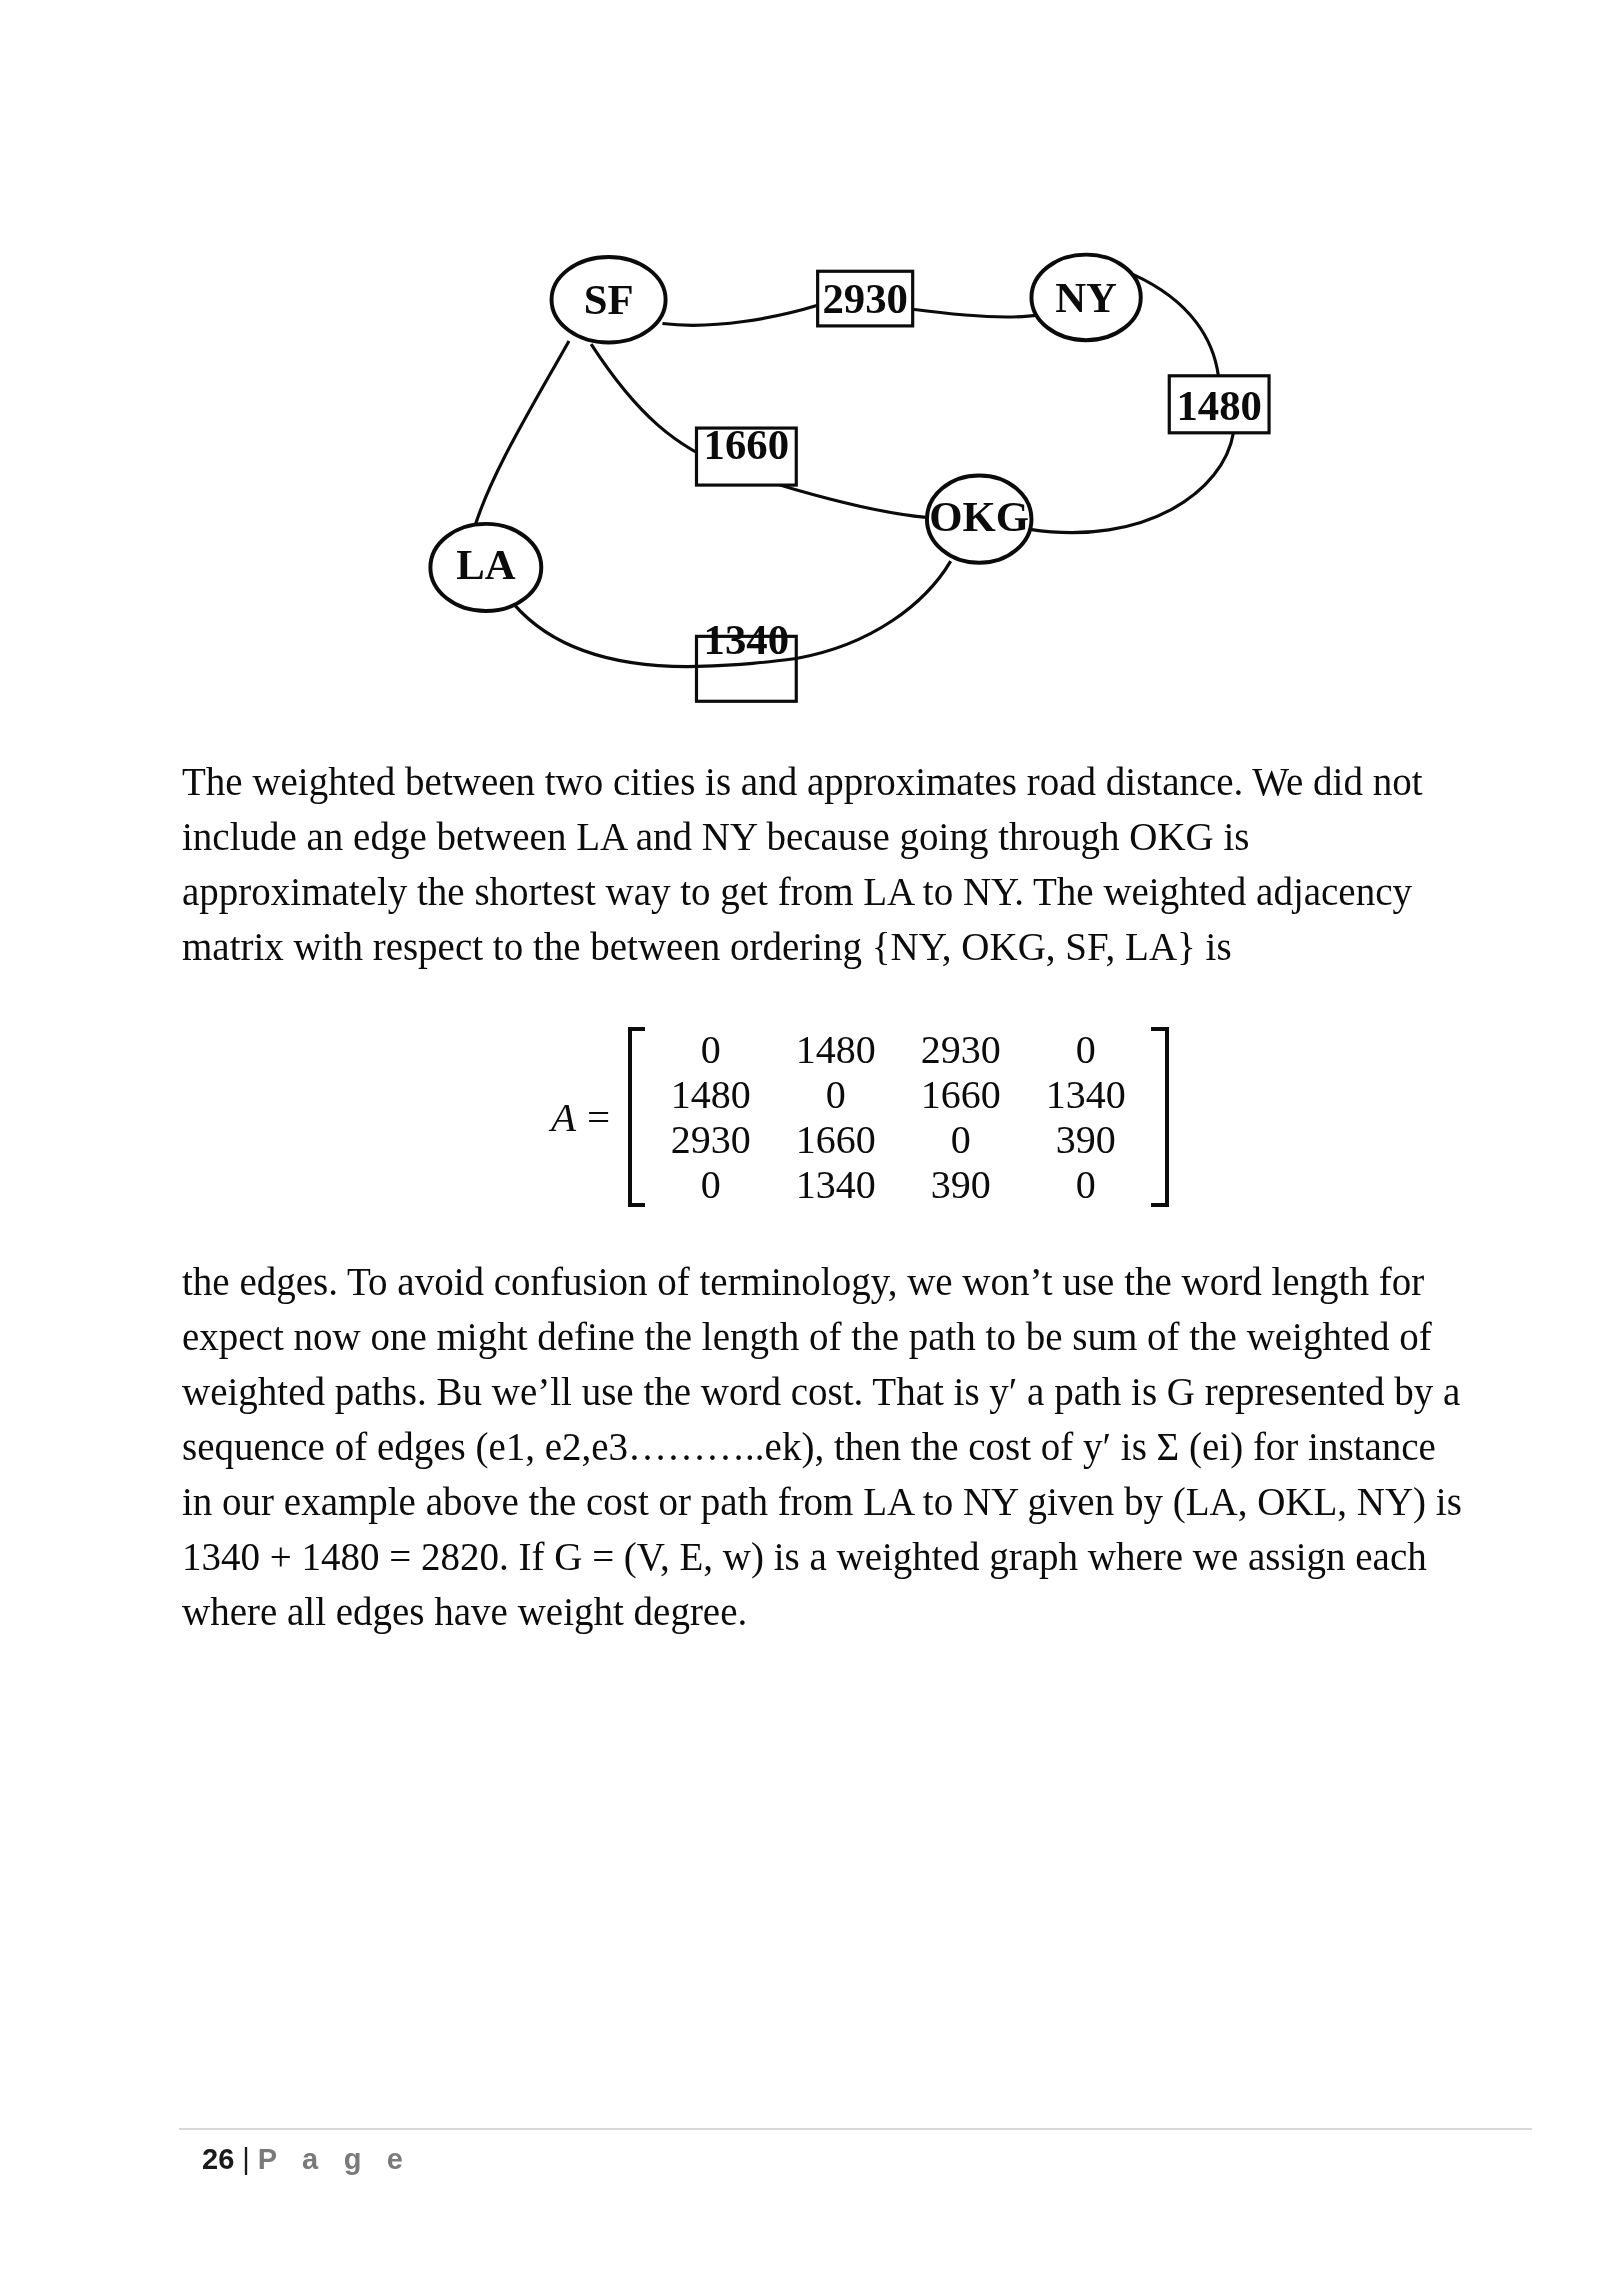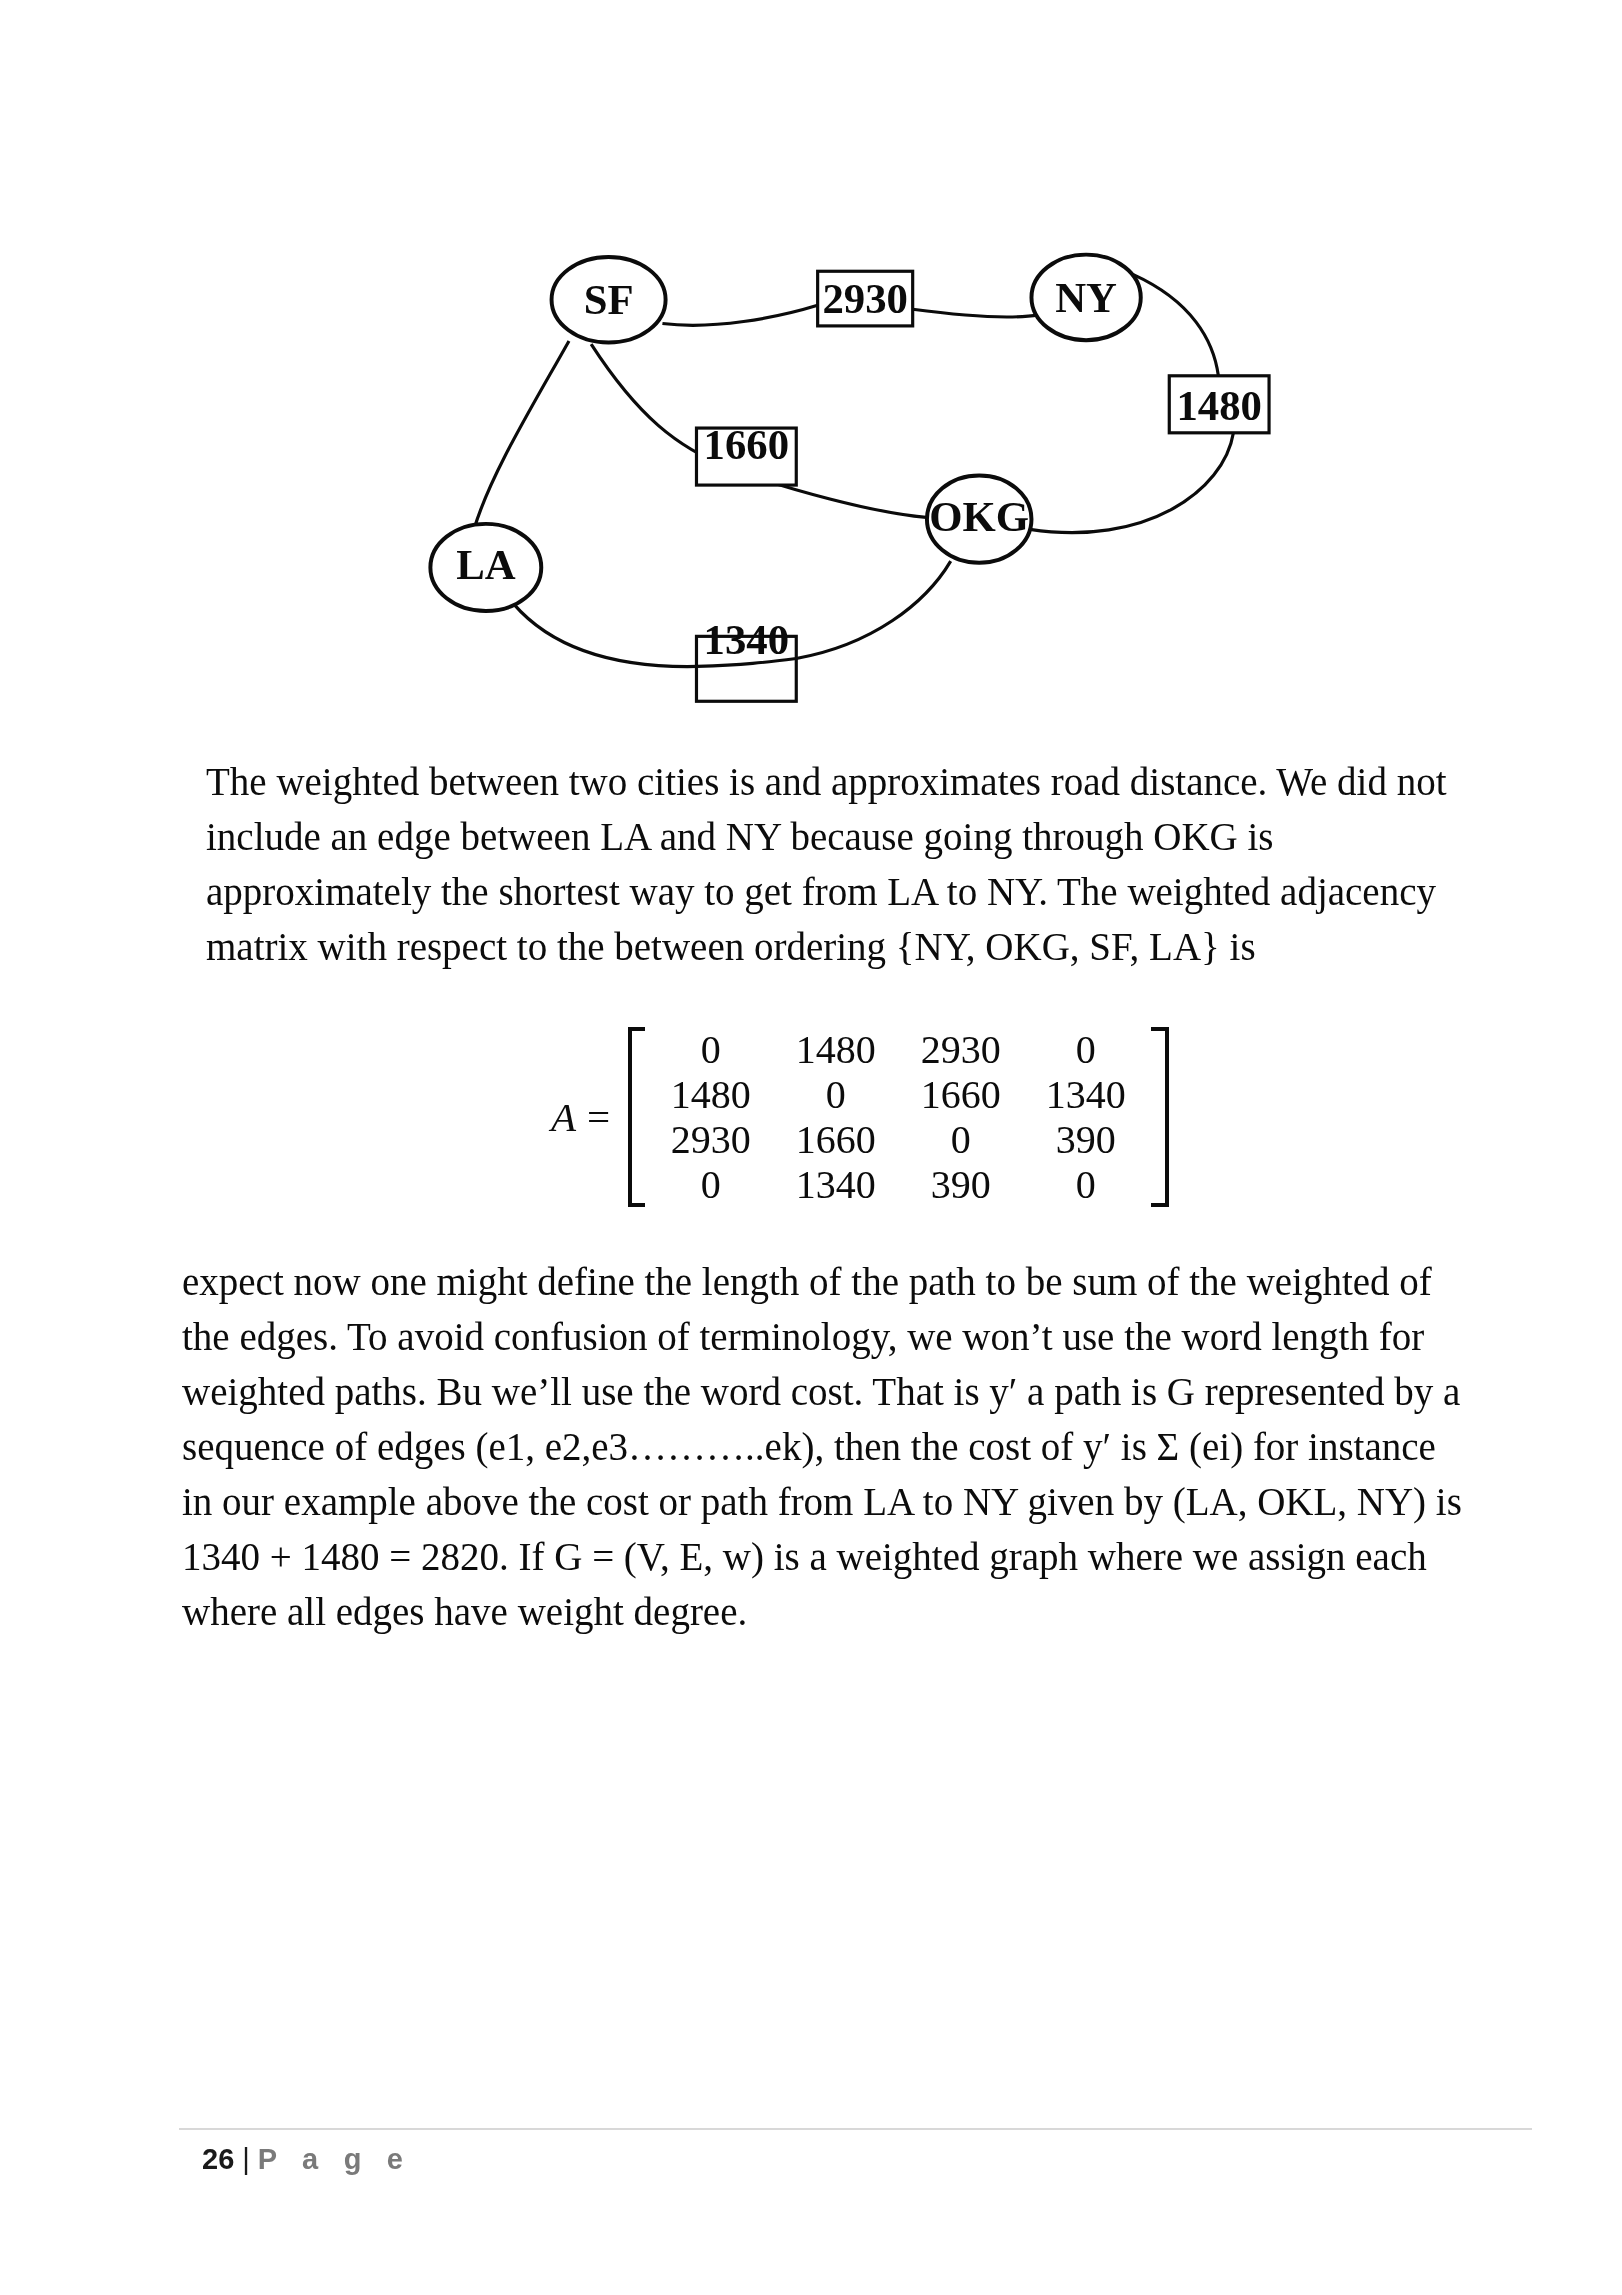--- a/index.html
+++ b/index.html
@@ -8,21 +8,21 @@
 
   .diagram-svg { position:absolute; left:412px; top:238px; width:919px; height:491px; }
   .diagram-svg ellipse { fill:#ffffff; stroke:#0b0b0b; stroke-width:5; }
   .diagram-svg rect { fill:#ffffff; stroke:#0b0b0b; stroke-width:4; }
   .diagram-svg path { fill:none; stroke:#0b0b0b; stroke-width:4; }
   .diagram-svg text { font-family:"Liberation Serif","DejaVu Serif",serif; font-weight:bold;
                       font-size:54px; fill:#0b0b0b; text-anchor:middle; dominant-baseline:central; }
 
   .para { position:absolute; left:182px; width:1363px; font-size:39px; line-height:55px; color:#0c0c0c; }
   .para .line { white-space:nowrap; }
-  #para1 { top:754px;margin-left:24px; }
+  #para1 { top:754px; }
   #para2 { top:1254px; }
 
   .matrix-wrap { position:absolute; left:551px; top:1027px; display:flex; align-items:center; }
   .matrix-label { font-size:41px; margin-right:17.4px; white-space:nowrap; }
   .matrix-label .var { font-style:italic; padding-right:11px; }
   .bracket { width:17.4px; align-self:stretch; border:4px solid #0b0b0b; }
   .bracket.left  { border-right:none; }
   .bracket.right { border-left:none; }
   .matrix-grid { display:grid; grid-template-columns:repeat(4,125px); grid-auto-rows:45px; padding:0 3.2px; }
   .matrix-grid .cell { display:flex; align-items:center; justify-content:center; font-size:40px; }
@@ -96,22 +96,22 @@
     <div class="cell">390</div>
     <div class="cell">0</div>
     <div class="cell">1340</div>
     <div class="cell">390</div>
     <div class="cell">0</div>
   </div>
   <div class="bracket right"></div>
 </div>
 
 <div class="para" id="para2">
+  <div class="line">the edges. To avoid confusion of terminology, we won’t use the word length for</div>
   <div class="line">expect now one might define the length of the path to be sum of the weighted of</div>
-  <div class="line">the edges. To avoid confusion of terminology, we won’t use the word length for</div>
   <div class="line">weighted paths. Bu we’ll use the word cost. That is y′ a path is G represented by a</div>
   <div class="line">sequence of edges (e1, e2,e3………..ek), then the cost of y′ is Σ (ei) for instance</div>
   <div class="line">in our example above the cost or path from LA to NY given by (LA, OKL, NY) is</div>
   <div class="line">1340 + 1480 = 2820. If G = (V, E, w) is a weighted graph where we assign each</div>
   <div class="line">where all edges have weight degree.</div>
 </div>
 
 <div class="footer-rule"></div>
 <div class="footer-text">
   <span class="num">26</span><span class="sep">|</span><span class="pagelabel">P a g e</span>

